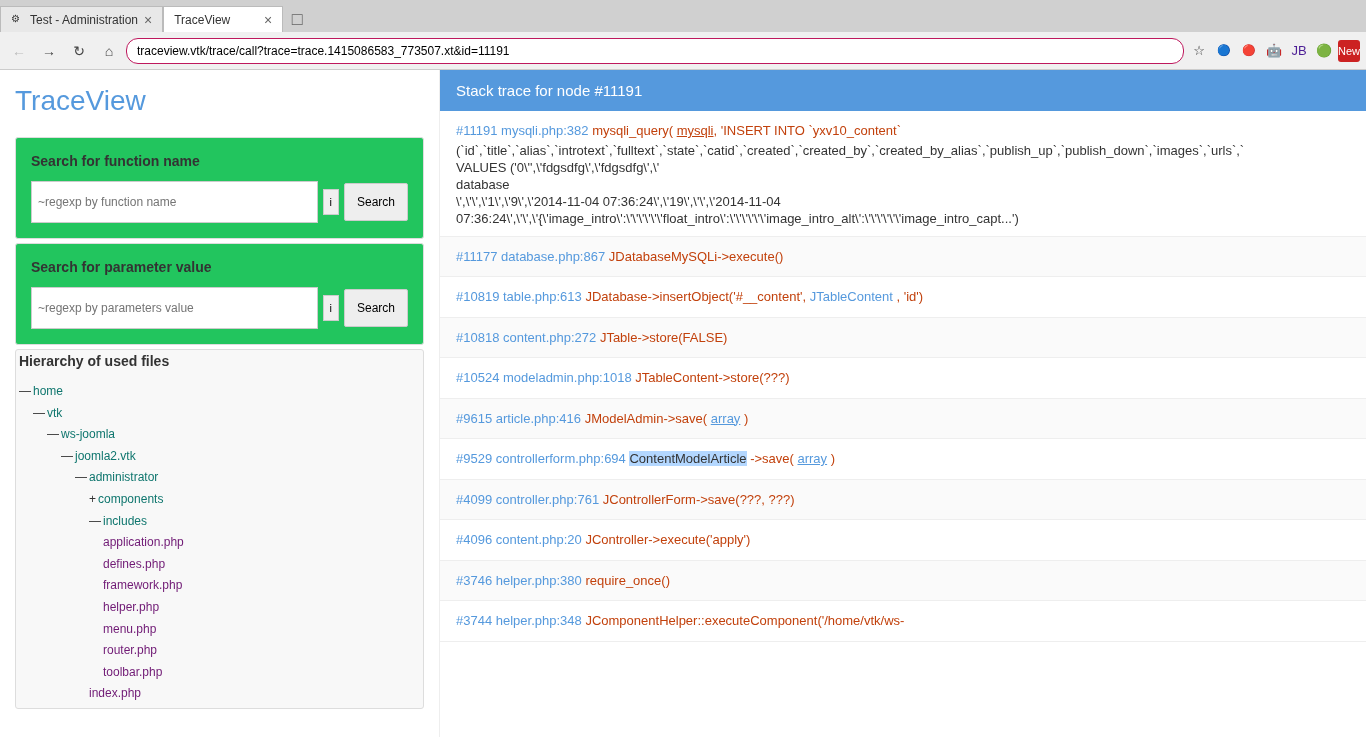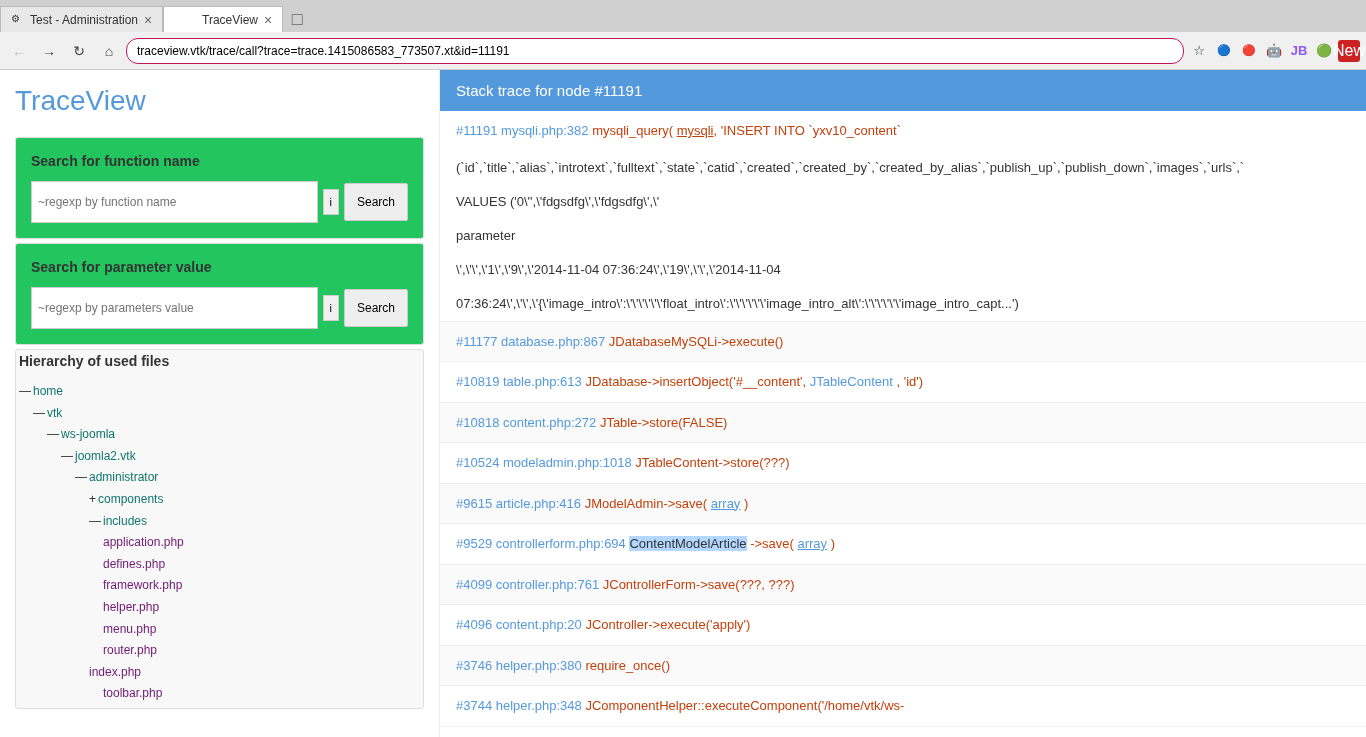--- a/index.html
+++ b/index.html
@@ -3,21 +3,21 @@
   <meta charset="utf-8">
   <style>
     * { box-sizing: border-box; margin: 0; padding: 0; }
     body { font-family: Arial, sans-serif; font-size: 13px; background: #fff; color: #333; }
 
     
     .browser-chrome { background: #e8e8e8; }
     .tab-bar { display: flex; align-items: flex-end; padding: 6px 0 0 0; background: #d0d0d0; height: 32px; }
     .tab { display: flex; align-items: center; height: 26px; padding: 0 10px; background: #e8e8e8; border: 1px solid #bbb; border-bottom: none; font-size: 12px; max-width: 200px; min-width: 120px; cursor: pointer; }
     .tab.active { background: #fff; z-index: 1; }
-    .tab-title { flex: 1; overflow: hidden; text-overflow: ellipsis; white-space: nowrap; text-align: right; }
+    .tab-title { flex: 1; overflow: hidden; text-overflow: ellipsis; white-space: nowrap; }
     .tab-close { margin-left: 6px; cursor: pointer; color: #666; font-size: 14px; line-height: 1; }
     .tab-favicon { width: 14px; height: 14px; margin-right: 5px; font-size: 10px; }
     .new-tab-btn { width: 28px; height: 26px; display: flex; align-items: center; justify-content: center; font-size: 18px; color: #666; cursor: pointer; }
     
     .nav-bar { display: flex; align-items: center; background: #f0f0f0; padding: 4px 6px; border-bottom: 1px solid #ccc; height: 38px; gap: 4px; }
     .nav-btn { width: 26px; height: 26px; display: flex; align-items: center; justify-content: center; cursor: pointer; border: none; background: transparent; font-size: 14px; color: #444; border-radius: 3px; }
     .nav-btn.disabled { color: #bbb; cursor: default; }
     .address-bar { flex: 1; height: 26px; border: 1px solid #be185d; border-radius: 12px; padding: 0 10px; font-size: 12px; background: #fff; outline: none; }
     .nav-right { display: flex; align-items: center; gap: 3px; }
     .nav-icon { width: 22px; height: 22px; display: flex; align-items: center; justify-content: center; cursor: pointer; font-size: 13px; border-radius: 3px; }
@@ -47,21 +47,21 @@
     
     .right-panel { flex: 1; overflow-y: auto; padding: 0; }
     .stack-header { background: #5599dd; color: #fff; padding: 12px 16px; font-size: 15px; font-weight: normal; }
     .stack-entries { }
     .stack-entry { border-bottom: 1px solid #eee; padding: 10px 16px; }
     .stack-entry:nth-child(even) { background: #fafafa; }
     .stack-entry-line { line-height: 1.5; }
     .entry-link { color: #5599dd; text-decoration: none; font-size: 13px; }
     .entry-text { color: #c2410c; font-size: 13px; }
     .highlight { background: #b3d7ff; }
-    .entry-continuation { color: #333; font-size: 13px; margin-top: 19px; }
+    .entry-continuation { color: #333; font-size: 13px; margin-top: 2px; }
     .underlined { text-decoration: underline; }
 
     
     ::-webkit-scrollbar { width: 8px; }
     ::-webkit-scrollbar-track { background: #f0f0f0; }
     ::-webkit-scrollbar-thumb { background: #bbb; border-radius: 4px; }
   </style>
 </head>
 <body>
 
@@ -82,23 +82,23 @@
     <button class="nav-btn disabled">←</button>
     <button class="nav-btn">→</button>
     <button class="nav-btn">↻</button>
     <button class="nav-btn">⌂</button>
     <input class="address-bar" type="text" value="traceview.vtk/trace/call?trace=trace.1415086583_773507.xt&amp;id=11191" style="">
     <div class="nav-right">
       <div class="nav-icon">☆</div>
       <div class="nav-icon" style="color:#5599dd;font-weight:bold;font-size:11px;">🔵</div>
       <div class="nav-icon" style="color:#e55;font-weight:bold;font-size:11px;">🔴</div>
       <div class="nav-icon">🤖</div>
-      <div class="nav-icon" style="color:#8b5cf6;font-weight:bold;">JB</div>
+      <div class="nav-icon" style="color:#4c1d95;font-weight:normal;">JB</div>
       <div class="nav-icon">🟢</div>
-      <div class="nav-icon" style="background:#cc2222;color:#fff;font-size:16px;border-radius:3px;">New</div>
+      <div class="nav-icon" style="background:#cc2222;color:#fff;font-size:11px;border-radius:3px;">New</div>
     </div>
   </div>
 </div>
 
 <div class="page-content">
 
   <div class="left-panel">
     <h1 class="page-title">TraceView</h1>
 
     <div class="search-section">
@@ -175,43 +175,43 @@
         </div>
         <div class="tree-item">
           <span style="display:inline-block;width:84px;"></span>
           <a class="tree-link" href="#">menu.php</a>
         </div>
         <div class="tree-item">
           <span style="display:inline-block;width:84px;"></span>
           <a class="tree-link" href="#">router.php</a>
         </div>
         <div class="tree-item">
+          <span style="display:inline-block;width:84px;"></span>
+          <a class="tree-link" href="#">toolbar.php</a>
+        </div>
+        <div class="tree-item">
           <span style="display:inline-block;width:70px;"></span>
           <a class="tree-link" href="#">index.php</a>
-        </div>
-        <div class="tree-item">
-          <span style="display:inline-block;width:84px;"></span>
-          <a class="tree-link" href="#">toolbar.php</a>
         </div>
       </div>
     </div>
   </div>
 
   <div class="right-panel">
     <div class="stack-header">Stack trace for node #11191</div>
     <div class="stack-entries">
 
       <div class="stack-entry">
         <div class="stack-entry-line">
           <a class="entry-link" href="#">#11191 mysqli.php:382</a>
           <span class="entry-text"> mysqli_query( <span class="underlined">mysqli</span>, 'INSERT INTO `yxv10_content`</span>
         </div>
         <div class="entry-continuation">(`id`,`title`,`alias`,`introtext`,`fulltext`,`state`,`catid`,`created`,`created_by`,`created_by_alias`,`publish_up`,`publish_down`,`images`,`urls`,`</div>
         <div class="entry-continuation">VALUES ('0\'',\'fdgsdfg\',\'fdgsdfg\',\'</div>
-        <div class="entry-continuation">parameter</div>
+        <div class="entry-continuation">database</div>
         <div class="entry-continuation">\',\'\',\'1\',\'9\',\'2014-11-04 07:36:24\',\'19\',\'\',\'2014-11-04</div>
         <div class="entry-continuation">07:36:24\',\'\',\'{\'image_intro\':\'\'\'\'\'\'float_intro\':\'\'\'\'\'\'image_intro_alt\':\'\'\'\'\'\'image_intro_capt...')</div>
       </div>
 
       <div class="stack-entry">
         <div class="stack-entry-line">
           <a class="entry-link" href="#">#11177 database.php:867</a>
           <span class="entry-text"> JDatabaseMySQLi-&gt;execute()</span>
         </div>
       </div>

